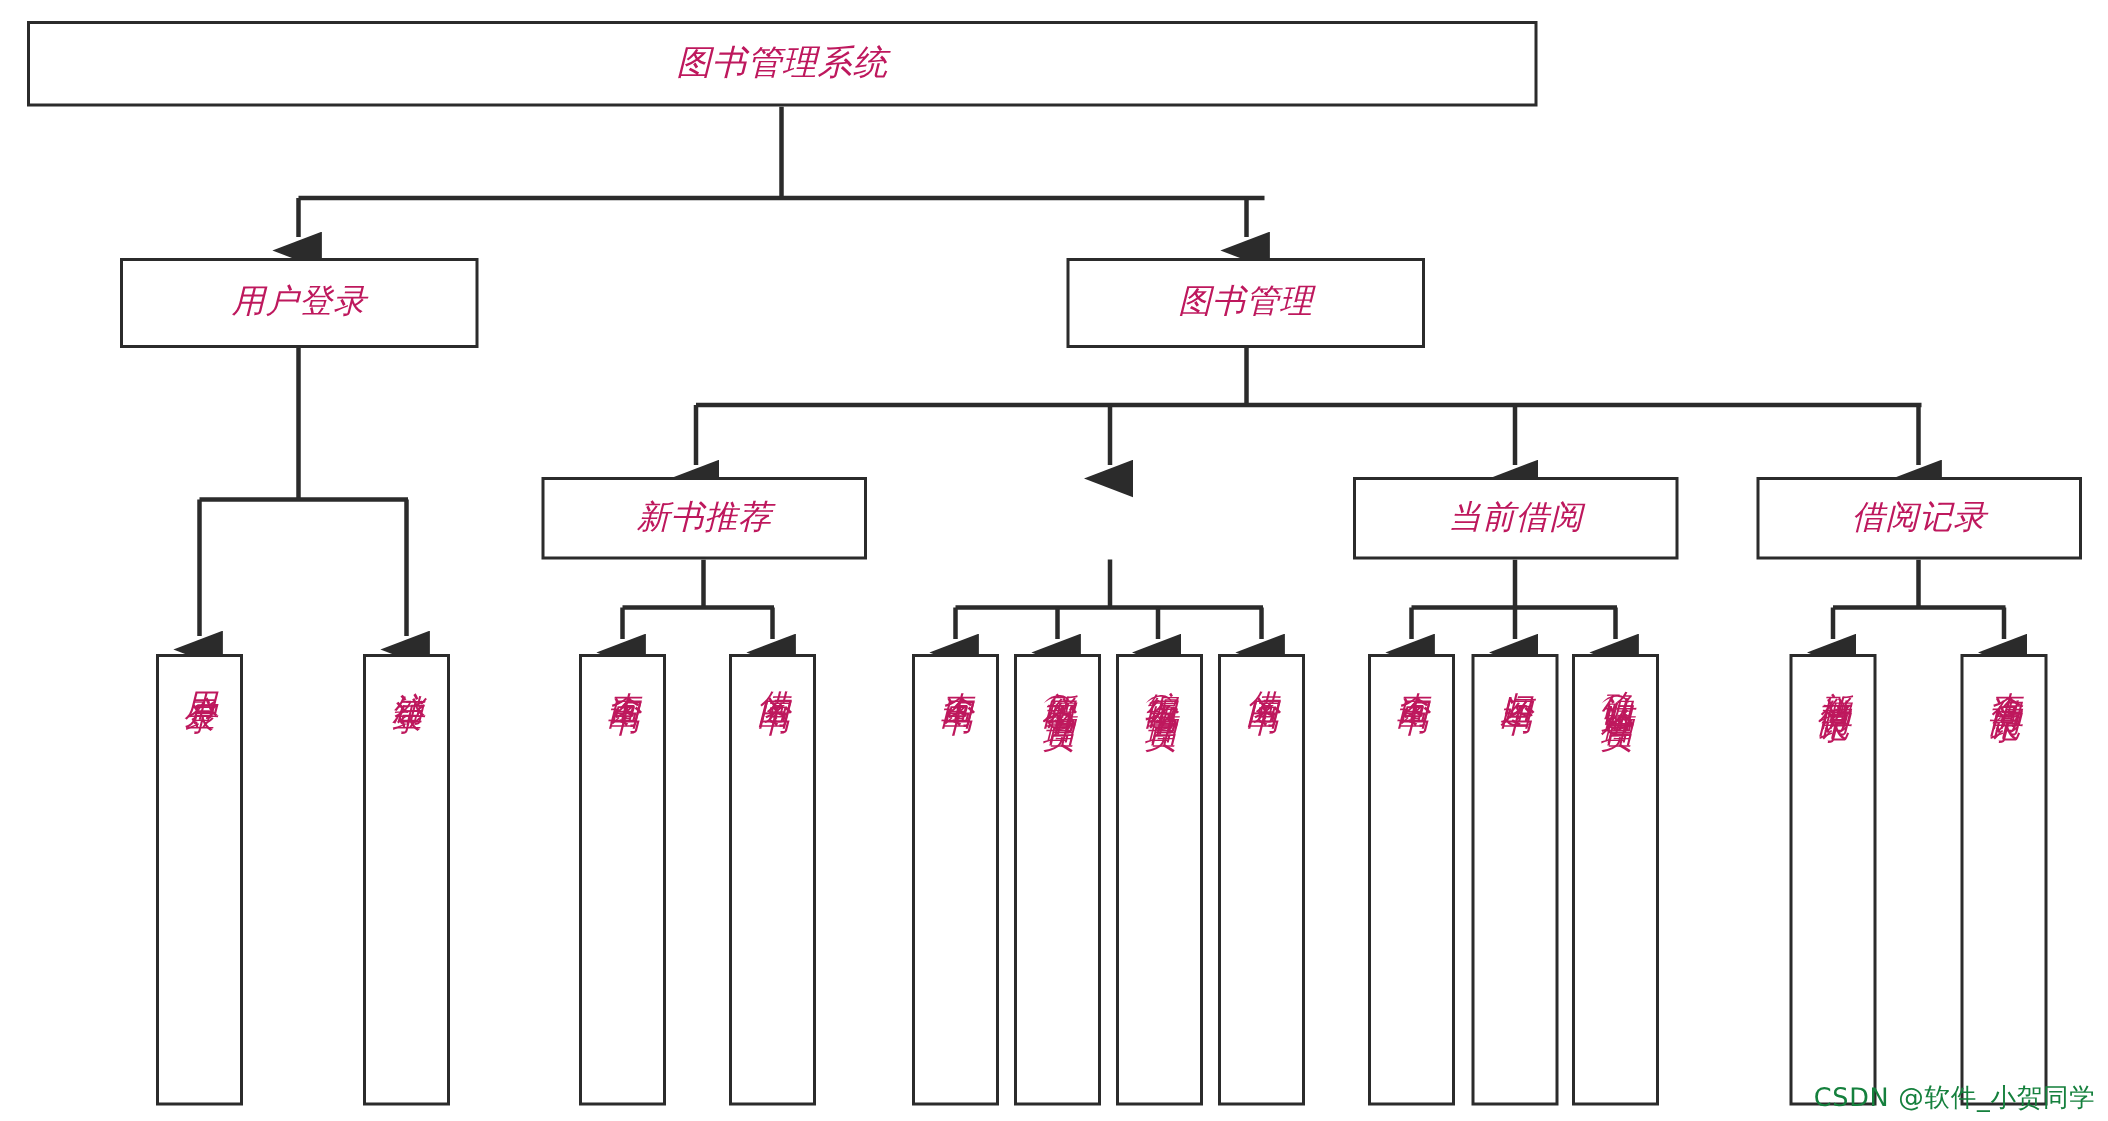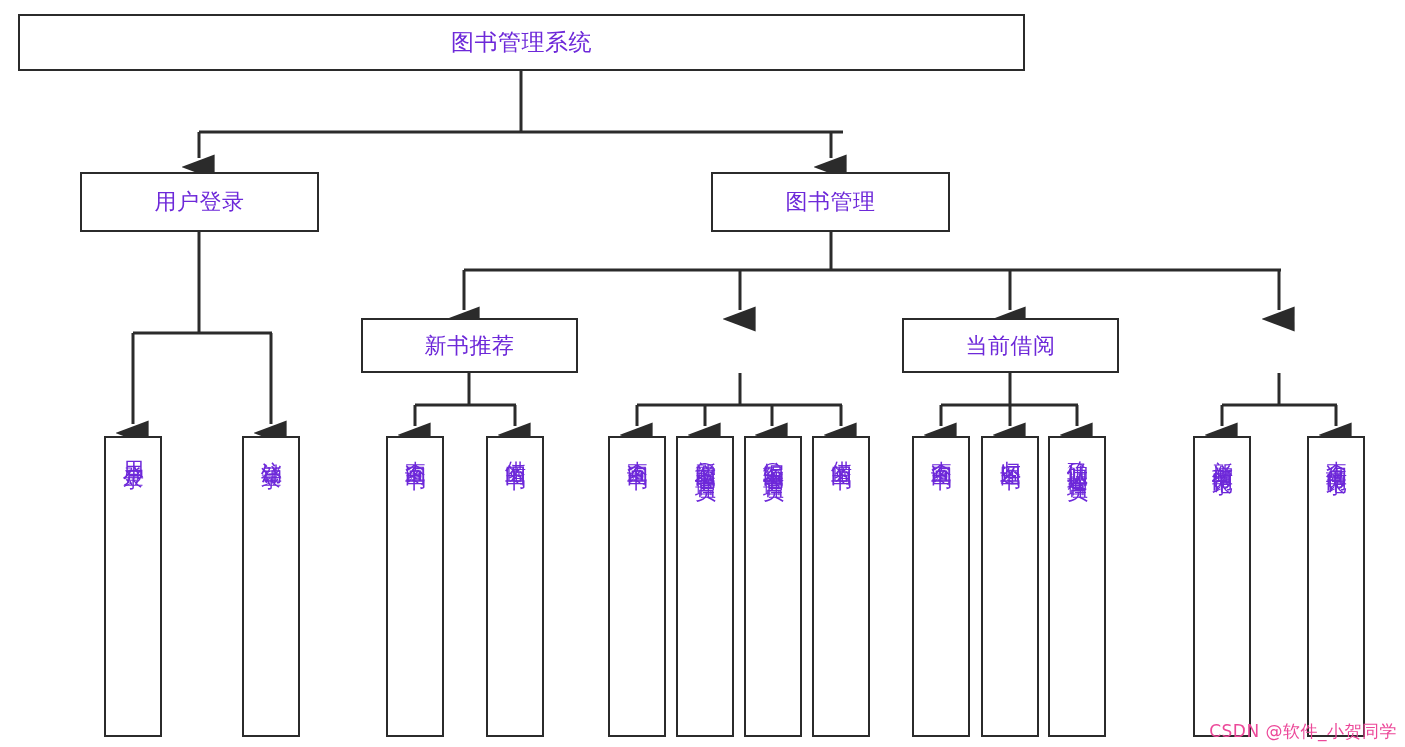--- a/index.html
+++ b/index.html
@@ -35,22 +35,23 @@
     display: flex;
     align-items: center;
     justify-content: center;
     z-index: 3;
   }
   .node .label {
     display: block;
     text-align: center;
     line-height: 1.08;
     letter-spacing: 0.5px;
-    color: #6d28d9;
+    color: #be185d;
     white-space: nowrap;
+    font-style: italic;
   }
   
   .node.horiz .label {
     font-size: 22px;
   }
   .node.root .label {
     font-size: 23px;
   }
   
   .node.vert {
@@ -63,21 +64,21 @@
     text-orientation: upright;
     font-size: 21px;
     line-height: 1.0;
     letter-spacing: 3px;
   }
   .watermark {
     position: absolute;
     right: 8px;
     bottom: 4px;
     font-size: 17px;
-    color: #ec4899;
+    color: #15803d;
     letter-spacing: 0.5px;
     z-index: 5;
     white-space: nowrap;
   }
 </style>
 </head>
 <body>
 
 <div id="canvas">
 
@@ -145,20 +146,23 @@
 
   <div class="node horiz" style="left:361px; top:318px; width:217px; height:55px;">
     <span class="label">新书推荐</span>
   </div>
 
 
   <div class="node horiz" style="left:902px; top:318px; width:217px; height:55px;align-items:center;">
     <span class="label">当前借阅</span>
   </div>
 
+  <div class="node horiz" style="left:1171px; top:318px; width:217px; height:55px;">
+    <span class="label">借阅记录</span>
+  </div>
 
   <div class="node vert" style="left:104px; top:436px; width:58px; height:301px;">
     <span class="label">用户登录</span>
   </div>
 
   <div class="node vert" style="left:242px; top:436px; width:58px; height:301px;">
     <span class="label">注销登录</span>
   </div>
 
   <div class="node vert" style="left:386px; top:436px; width:58px; height:301px;">

